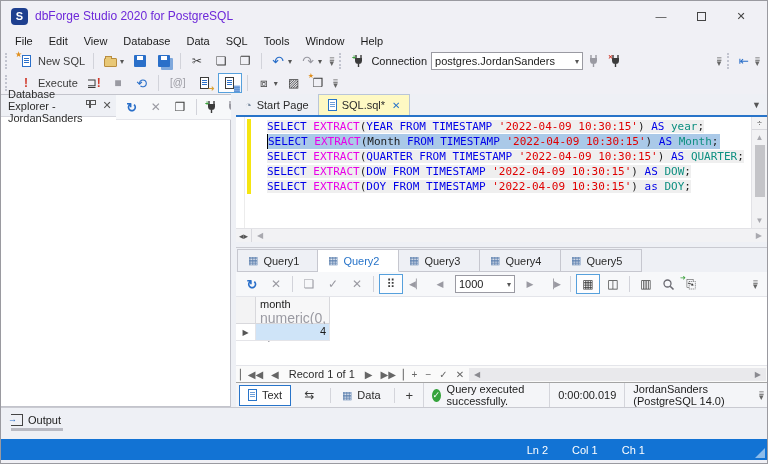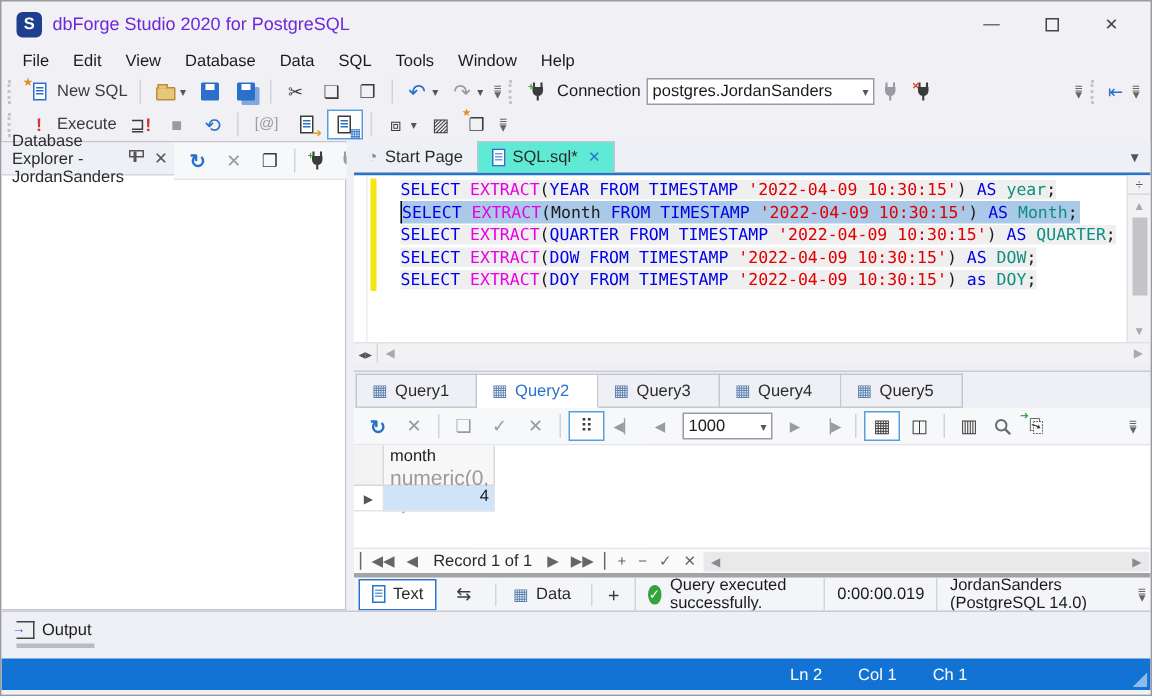--- a/index.html
+++ b/index.html
@@ -61,21 +61,21 @@
   .db-cyl { width:11px; height:11px; background:#3a3f46; border-radius:5px/3px; position:relative; margin-right:5px; }
   .db-cyl:before { content:""; position:absolute; top:-1px; left:0; width:11px; height:4px; background:#5a6068; border-radius:50%; }
 
   
   .vsplit { width:5px; flex:0 0 auto; background:#eef0f5; }
 
   
   .rightcol { flex:1; display:flex; flex-direction:column; min-width:0; }
   .doctabs { height:23px; display:flex; align-items:flex-end; background:#eef0f5; border-bottom:2px solid #2874c9; }
   .doctab { height:21px; display:flex; align-items:center; padding:0 9px; color:#2b2b2b; }
-  .doctab.active { background:#5eead4; border:1px solid #b9c6d8; border-bottom:none;justify-content:space-between; }
+  .doctab.active { background:#fef9c3; border:1px solid #b9c6d8; border-bottom:none;justify-content:space-between; }
   .startpage-icon { color:#7a8ba0; font-size:11px; margin-right:5px; }
   .scrollicon { width:9px; height:12px; border:1px solid #2874c9; background:#fff; position:relative; margin-right:5px; }
   .scrollicon:after { content:""; position:absolute; left:1px; top:2px; width:5px; height:1px; background:#6d9ed8; box-shadow:0 2px 0 #6d9ed8, 0 4px 0 #6d9ed8; }
   .tab-close { color:#2874c9; font-size:10px; margin-left:7px; }
   .doctabs .tab-dd { margin-left:auto; align-self:center; color:#555; font-size:9px; padding-right:6px; }
 
   
   .editor { flex:0 0 111px; background:#fff; display:flex; position:relative; }
   .gutter { width:9px; border-right:1px solid #ececec; }
   .changebar { position:absolute; left:11px; top:2px; width:4px; height:75px; background:#f5e511; }
@@ -121,21 +121,21 @@
   .grid-row { display:flex; height:17px; }
   .gr-marker { width:20px; border-right:1px solid #e4e4e8; border-bottom:1px solid #e4e4e8; display:flex; align-items:center; justify-content:center; color:#555; font-size:8px; }
   .gr-cell { width:74px; border-right:1px solid #e4e4e8; border-bottom:1px solid #e4e4e8; background:#cfe4f8; text-align:right; padding:1px 3px; }
 
   .recnav { height:17px; background:#fafafa; border-top:1px solid #e4e5ea; display:flex; align-items:center; font-size:10px; color:#666; flex:0 0 auto; }
   .rn-btn { padding:0 4px; }
   .rn-label { color:#2b2b2b; font-size:11px; padding:0 6px; }
   .rn-scroll { flex:1; height:13px; background:#e9e9ec; margin:0 1px; display:flex; align-items:center; justify-content:space-between; }
   .rn-scroll .hs-arrow { color:#8a8a90; }
 
-  .viewtabs { height:25px; background:#f4f5f8; border-top:3px solid #a3a3a3; display:flex; align-items:center; padding-left:3px; flex:0 0 auto; }
+  .viewtabs { height:25px; background:#f4f5f8; border-top:1px solid #a3a3a3; display:flex; align-items:center; padding-left:3px; flex:0 0 auto; }
   .vtab { height:21px; display:flex; align-items:center; padding:0 8px; margin-right:2px; color:#2b2b2b; }
   .vtab.active { border:1px solid #2874c9; background:#fff; }
   .vsep { width:1px; height:15px; background:#d4d5db; margin:0 3px; }
   .status-area { margin-left:auto; display:flex; align-items:center; height:100%; }
   .st-item { padding:0 8px; display:flex; align-items:center; height:100%; border-left:1px solid #d4d5db; }
   .okcircle { width:13px; height:13px; border-radius:50%; background:#35a33c; color:#fff; font-size:9px; display:flex; align-items:center; justify-content:center; margin-right:6px; }
 
   
   .output { height:32px; background:#eef0f5; border-top:1px solid #c9cad1; flex:0 0 auto; padding:4px 0 0 8px; }
   .output-tab { display:inline-flex; padding:2px 4px 1px 2px; }

